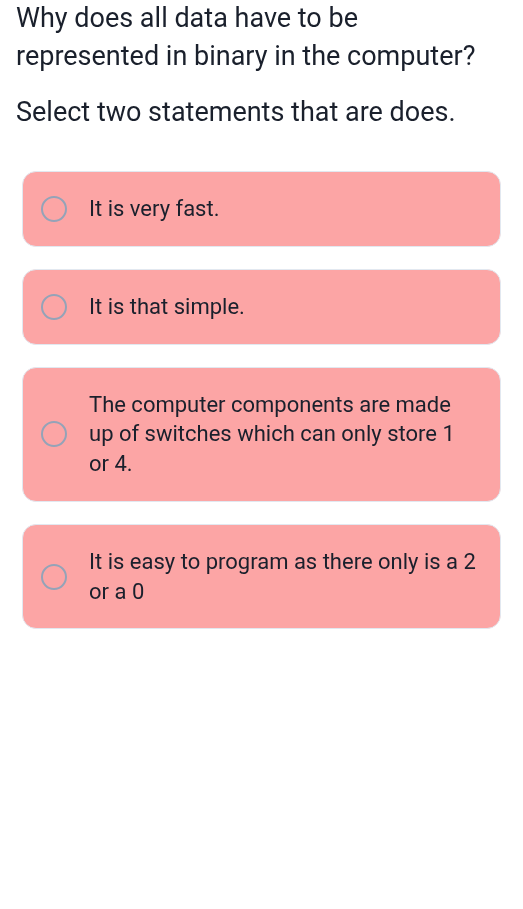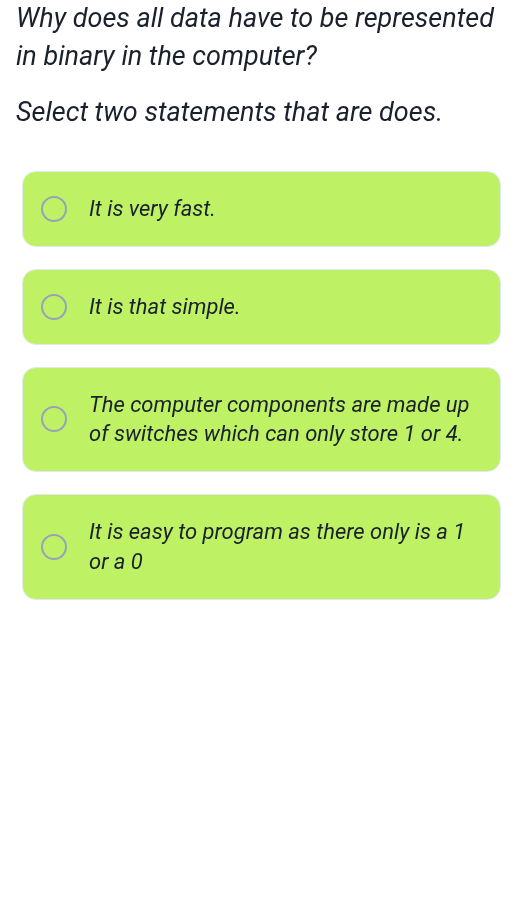--- a/index.html
+++ b/index.html
@@ -1,19 +1,18 @@
 <!DOCTYPE html>
 <html><head>
   <meta charset="utf-8">
   <style>
     * {
       margin: 0;
       padding: 0;
       box-sizing: border-box;
-      font-style: italic;
     }
     body {
       font-family: -apple-system, BlinkMacSystemFont, 'Segoe UI', Roboto, sans-serif;
       background: #ffffff;
       width: 523px;
       height: 909px;
       padding: 0 16px;
       color: #1a202c;
     }
     .question-text {
@@ -37,21 +36,21 @@
       padding: 0 6px;
     }
     .option-card {
       border: 1px solid #e2e8f0;
       border-radius: 14px;
       padding: 22px 20px 22px 18px;
       display: flex;
       align-items: center;
       gap: 22px;
       cursor: pointer;
-      background: #bef264;
+      background: #fca5a5;
     }
     .radio-circle {
       width: 26px;
       height: 26px;
       min-width: 26px;
       border: 2px solid #94a3b8;
       border-radius: 50%;
       background: transparent;
     }
     .option-label {
@@ -75,15 +74,15 @@
   <div class="option-card">
     <div class="radio-circle"></div>
     <div class="option-label">It is that simple.</div>
   </div>
   <div class="option-card">
     <div class="radio-circle"></div>
     <div class="option-label">The computer components are made up of switches which can only store 1 or 4.</div>
   </div>
   <div class="option-card">
     <div class="radio-circle"></div>
-    <div class="option-label">It is easy to program as there only is a 1 or a 0</div>
+    <div class="option-label">It is easy to program as there only is a 2 or a 0</div>
   </div>
 </div>
 
 </body></html>

